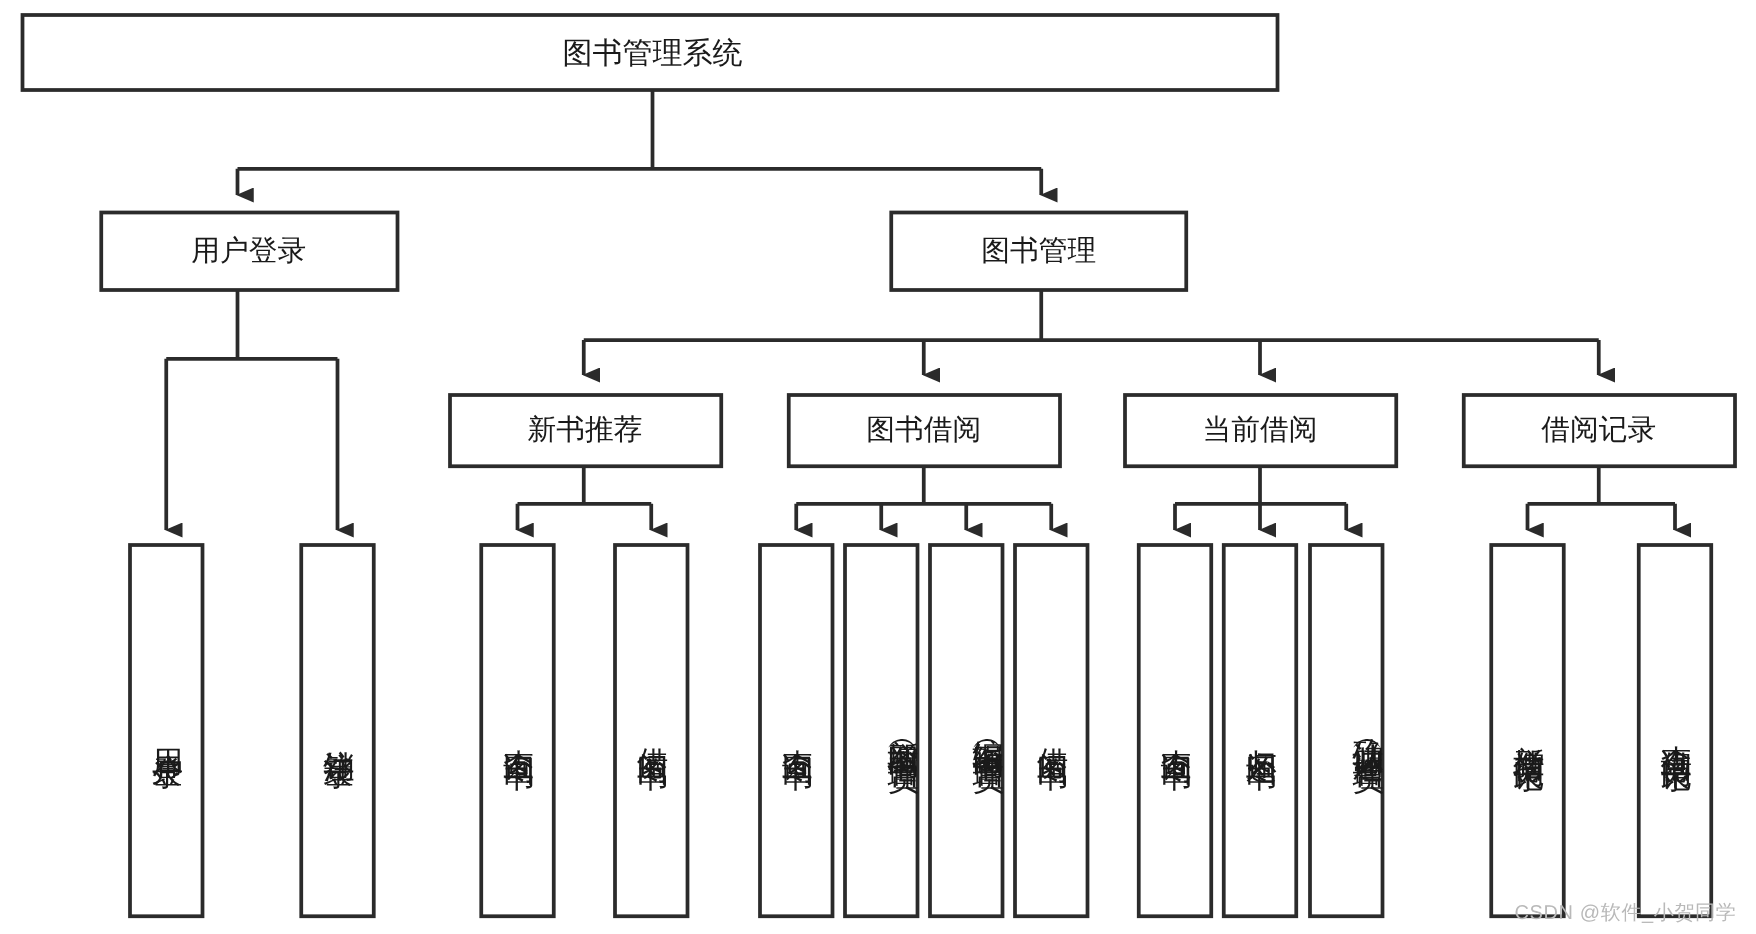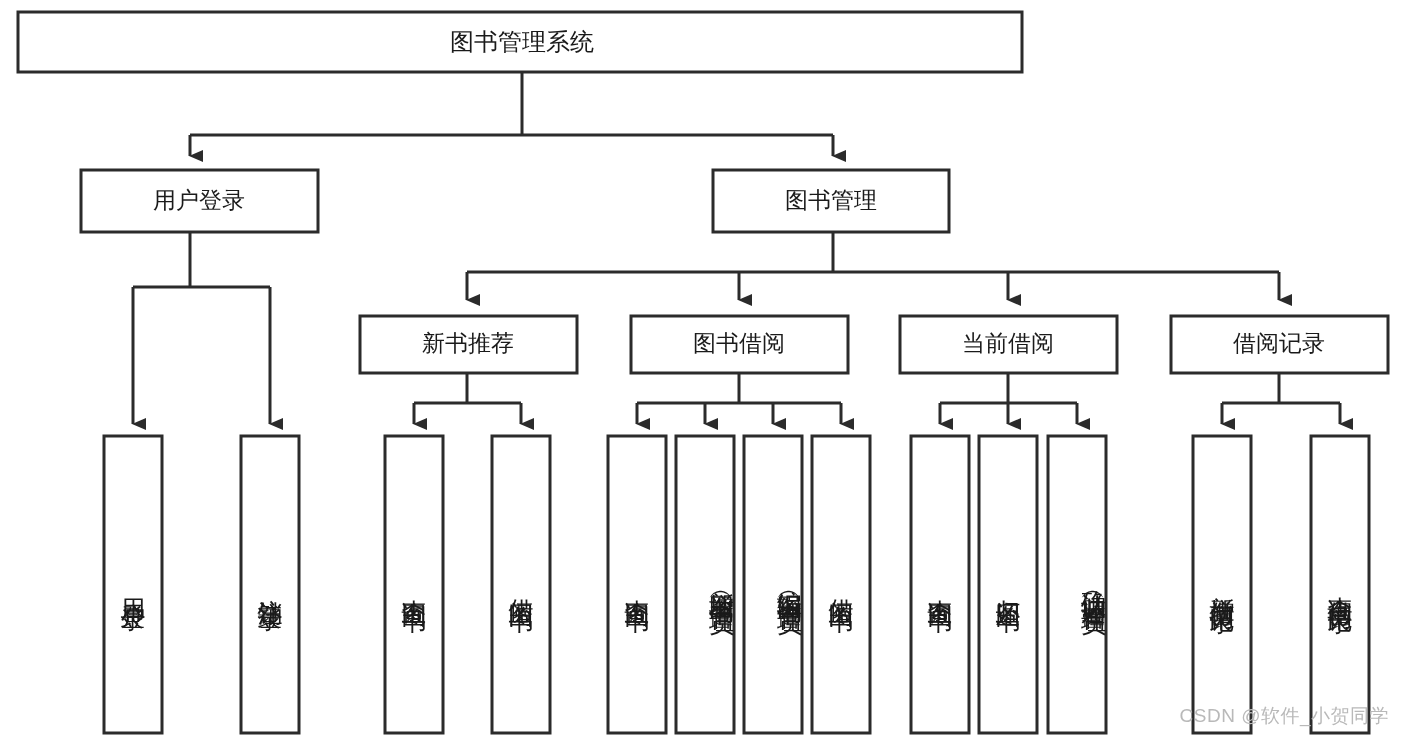--- a/index.html
+++ b/index.html
@@ -57,23 +57,23 @@
     color: #1a1a1a;
     letter-spacing: 3px;
     line-height: 1;
     text-align: center;
     pointer-events: none;
     white-space: nowrap;
   }
   .watermark {
     position: absolute;
     right: 16px;
-    bottom: 18px;
-    font-family: "Liberation Sans", "DejaVu Sans", sans-serif;
-    font-size: 19px;
+    bottom: 6px;
+    font-family: "Liberation Sans", "DejaVu Sans", sans-serif;
+    font-size: 16px;
     color: #b9b9b9;
     letter-spacing: 0.5px;
     user-select: none;
   }
 </style>
 </head>
 <body>
 
 <svg id="diagram" viewBox="0 0 1405 747" xmlns="http://www.w3.org/2000/svg">
 

